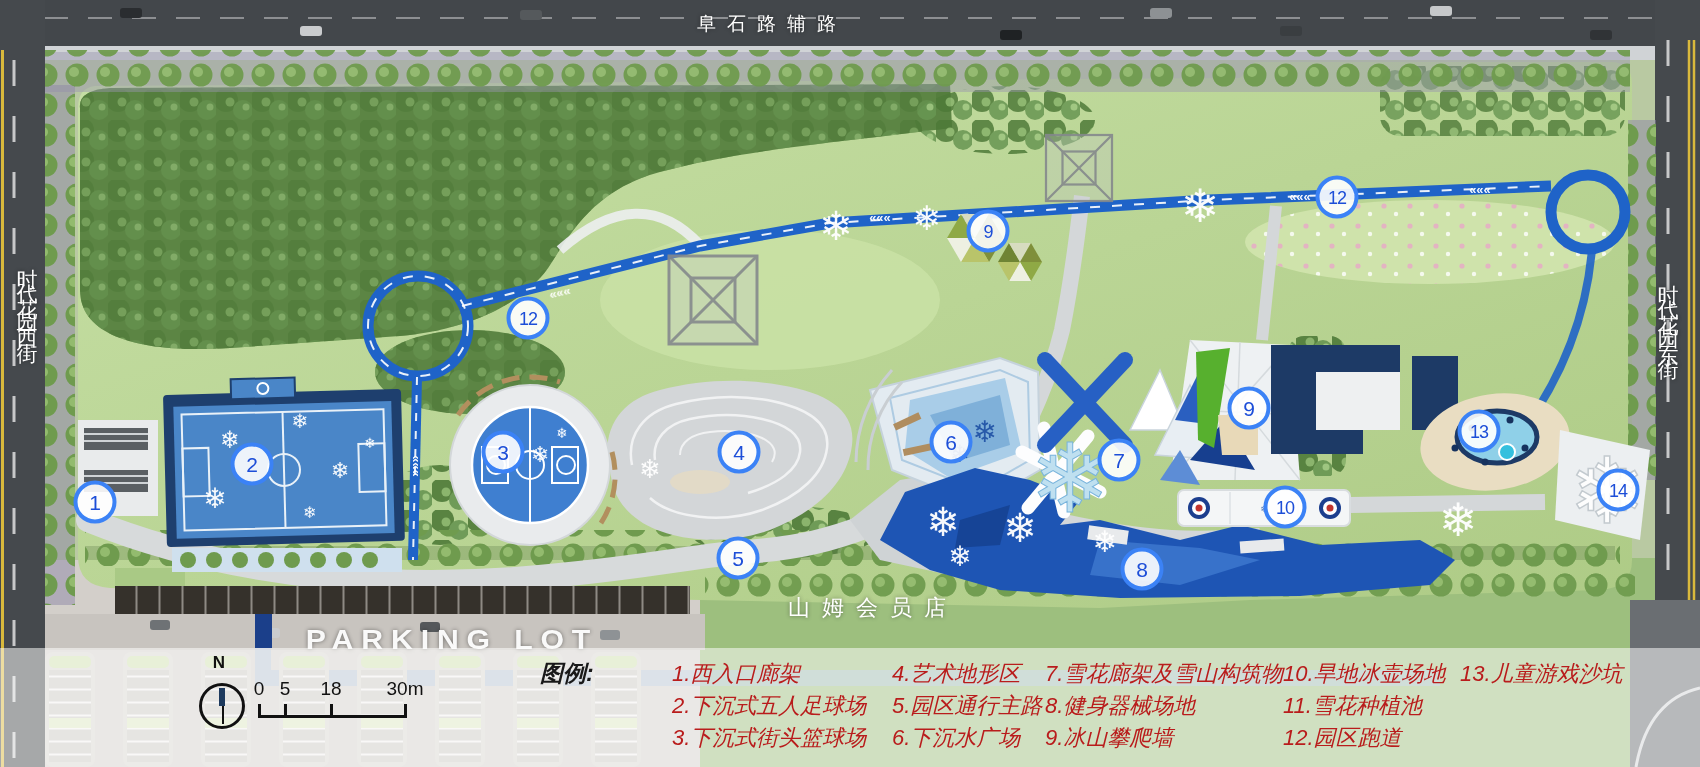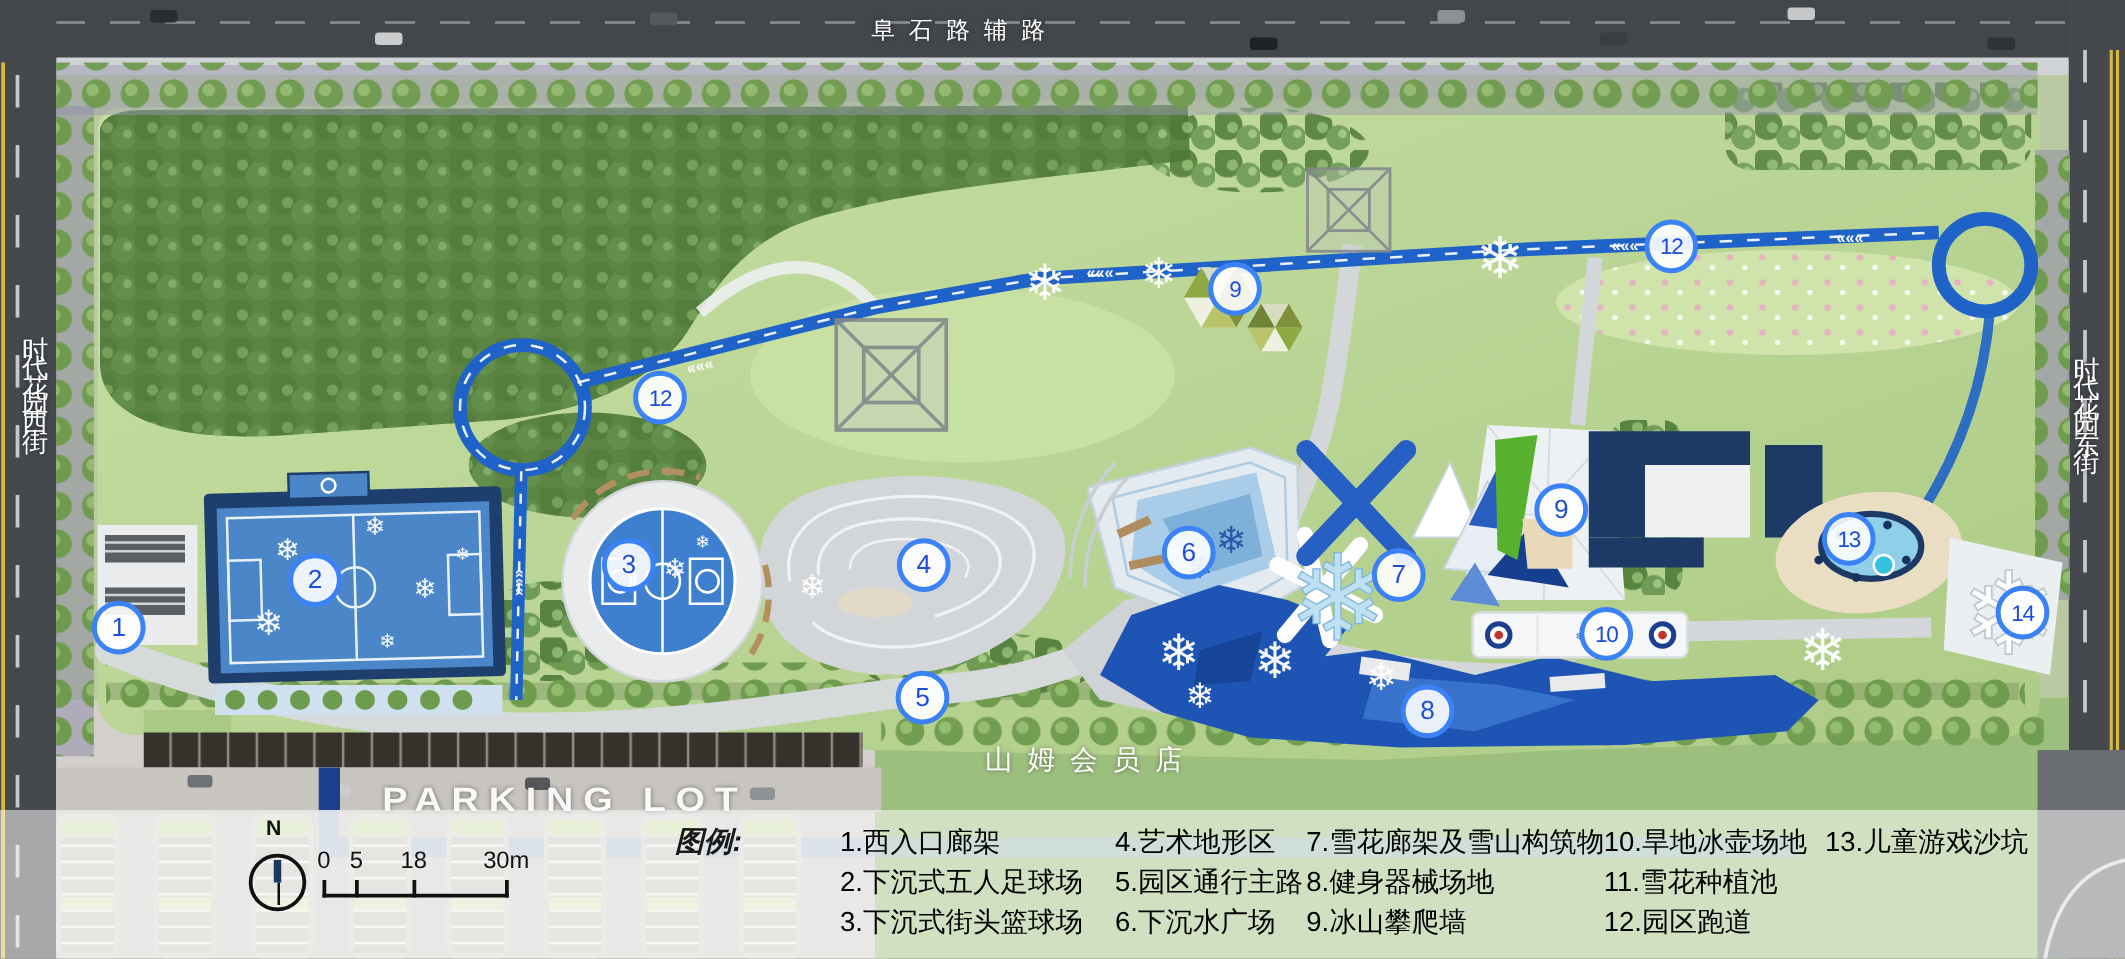--- a/index.html
+++ b/index.html
@@ -21,21 +21,21 @@
   #markers{position:absolute;left:0;top:0;width:100%;height:100%;z-index:3;pointer-events:none;}
   .marker{position:absolute;width:35px;height:35px;border:4px solid #3b82f6;border-radius:50%;
           background:rgba(255,255,255,.9);color:#1d4ed8;font-size:21px;font-weight:400;
           display:flex;align-items:center;justify-content:center;
           transform:translate(-50%,-50%);line-height:1;}
   .marker.sm{font-size:18px;letter-spacing:-1px;}
   #legend-band{position:absolute;left:0;top:648px;width:1700px;height:119px;
                background:rgba(255,255,255,.52);z-index:4;}
   #legend-title{position:absolute;left:540px;top:10px;font-size:23px;color:#191919;font-weight:600;font-style:italic;}
   .legend-col{position:absolute;top:10px;}
-  .legend-item{height:32px;line-height:32px;font-size:22px;color:#000000;white-space:nowrap;}
+  .legend-item{height:32px;line-height:32px;font-size:22px;color:#b91c1c;white-space:nowrap;font-style:italic;}
   
   #north-arrow{position:absolute;left:199px;top:35px;width:40px;height:40px;
                border:3px solid #111;border-radius:50%;}
   #north-needle{position:absolute;left:17px;top:2px;width:6px;height:18px;background:#1d3a5e;}
   #north-stem{position:absolute;left:19.5px;top:20px;width:2px;height:18px;background:#111;}
   #north-label{position:absolute;left:219px;top:15px;transform:translate(-50%,-50%);
                font-size:17px;font-weight:700;color:#111;}
   #scale-bar{position:absolute;left:258px;top:40px;width:150px;height:30px;}
   #scale-line{position:absolute;left:0;bottom:0;width:149px;height:3px;background:#111;}
   .scale-tick{position:absolute;bottom:0;width:3px;height:14px;background:#111;}

